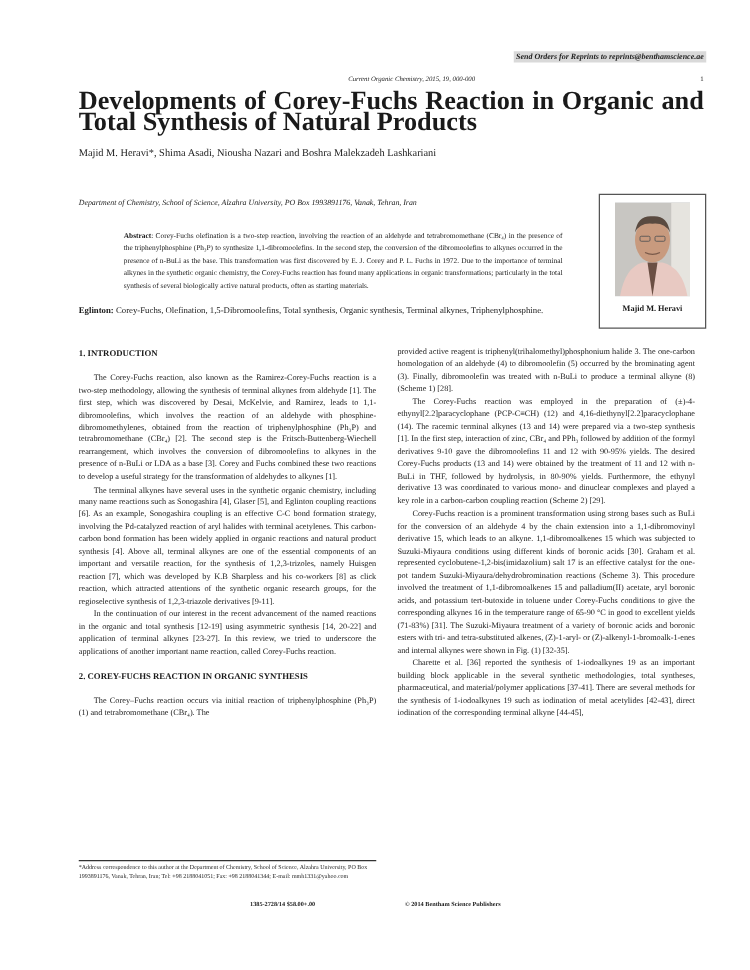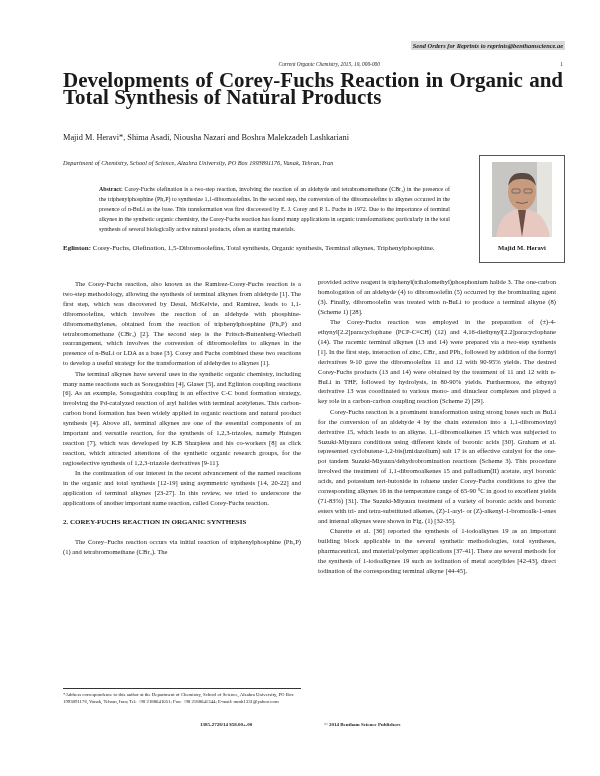--- a/index.html
+++ b/index.html
@@ -5,21 +5,21 @@
   html, body { margin: 0; padding: 0; background: #ffffff; }
   body { width: 600px; height: 776px; position: relative; overflow: hidden;
          font-family: "Liberation Serif", serif; color: #1a1a1a; }
   .abs { position: absolute; }
   .reprint { right: 35px; top: 41px; font-size: 6.4px; font-style: italic; font-weight: bold;
              background: #d9d9d9; padding: 1px 2px; color: #222; }
   .journal { left: 0; width: 380px; text-align: right; top: 61px; font-size: 5.4px; font-style: italic; }
   .pagenum { right: 37px; top: 61px; font-size: 5.4px; }
   .title { left: 63px; right: 37px; top: 72px; font-size: 21px; font-weight: bold; line-height: 17px;
            text-align: justify; text-align-last: left; }
-  .authors { left: 63px; top: 133px; font-size: 8.3px; }
+  .authors { left: 63px; top: 118px; font-size: 8.3px; }
   .affil { left: 63px; top: 159px; font-size: 6.3px; font-style: italic; }
   .abstract { left: 99px; width: 351px; top: 184px; font-size: 5.9px; line-height: 10px; text-align: justify; }
   .abstract b { font-weight: bold; }
   .keywords { left: 63px; width: 387px; top: 244px; font-size: 7px; line-height: 9.5px; text-align: justify; }
   .photo-box { left: 479px; top: 155px; width: 84px; height: 106px; border: 1px solid #555; background: #fff; }
   .photo { position: absolute; left: 12px; top: 6px; width: 60px; height: 75px; overflow: hidden; background: #cfcfcf; }
   .photo-caption { position: absolute; left: 0; right: 0; top: 88px; text-align: center; font-size: 6.6px; font-weight: bold; }
   .col { width: 238px; font-size: 6.6px; line-height: 9.9px; text-align: justify; }
   .col-left { left: 63px; top: 279px; }
   .col-right { left: 318px; top: 277px; }
@@ -62,20 +62,21 @@
     </svg>
   </div>
   <div class="photo-caption">Majid M. Heravi</div>
 </div>
 
 <div class="abs keywords">
   <b>Eglinton:</b><span> Corey-Fuchs, Olefination, 1,5-Dibromoolefins, Total synthesis, Organic synthesis, Terminal alkynes, Triphenylphosphine.</span>
 </div>
 
 <div class="abs col col-left">
+  <div class="heading">1. INTRODUCTION</div>
   <p class="para">The Corey-Fuchs reaction, also known as the Ramirez-Corey-Fuchs reaction is a two-step methodology, allowing the synthesis of terminal alkynes from aldehyde [1]. The first step, which was discovered by Desai, McKelvie, and Ramirez, leads to 1,1-dibromoolefins, which involves the reaction of an aldehyde with phosphine-dibromomethylenes, obtained from the reaction of triphenylphosphine (Ph₃P) and tetrabromomethane (CBr₄) [2]. The second step is the Fritsch-Buttenberg-Wiechell rearrangement, which involves the conversion of dibromoolefins to alkynes in the presence of n-BuLi or LDA as a base [3]. Corey and Fuchs combined these two reactions to develop a useful strategy for the transformation of aldehydes to alkynes [1].</p>
   <p class="para">The terminal alkynes have several uses in the synthetic organic chemistry, including many name reactions such as Sonogashira [4], Glaser [5], and Eglinton coupling reactions [6]. As an example, Sonogashira coupling is an effective C-C bond formation strategy, involving the Pd-catalyzed reaction of aryl halides with terminal acetylenes. This carbon-carbon bond formation has been widely applied in organic reactions and natural product synthesis [4]. Above all, terminal alkynes are one of the essential components of an important and versatile reaction, for the synthesis of 1,2,3-trizoles, namely Huisgen reaction [7], which was developed by K.B Sharpless and his co-workers [8] as click reaction, which attracted attentions of the synthetic organic research groups, for the regioselective synthesis of 1,2,3-triazole derivatives [9-11].</p>
   <p class="para">In the continuation of our interest in the recent advancement of the named reactions in the organic and total synthesis [12-19] using asymmetric synthesis [14, 20-22] and application of terminal alkynes [23-27]. In this review, we tried to underscore the applications of another important name reaction, called Corey-Fuchs reaction.</p>
   <div class="heading section2">2. COREY-FUCHS REACTION IN ORGANIC SYNTHESIS</div>
   <p class="para">The Corey–Fuchs reaction occurs via initial reaction of triphenylphosphine (Ph₃P) (1) and tetrabromomethane (CBr₄). The</p>
 </div>
 
 <div class="abs col col-right">
   <p class="para" style="text-indent:0">provided active reagent is triphenyl(trihalomethyl)phosphonium halide 3. The one-carbon homologation of an aldehyde (4) to dibromoolefin (5) occurred by the brominating agent (3). Finally, dibromoolefin was treated with n-BuLi to produce a terminal alkyne (8) (Scheme 1) [28].</p>
   <p class="para">The Corey-Fuchs reaction was employed in the preparation of (±)-4-ethynyl[2.2]paracyclophane (PCP-C≡CH) (12) and 4,16-diethynyl[2.2]paracyclophane (14). The racemic terminal alkynes (13 and 14) were prepared via a two-step synthesis [1]. In the first step, interaction of zinc, CBr₄ and PPh₃ followed by addition of the formyl derivatives 9-10 gave the dibromoolefins 11 and 12 with 90-95% yields. The desired Corey-Fuchs products (13 and 14) were obtained by the treatment of 11 and 12 with n-BuLi in THF, followed by hydrolysis, in 80-90% yields. Furthermore, the ethynyl derivative 13 was coordinated to various mono- and dinuclear complexes and played a key role in a carbon-carbon coupling reaction (Scheme 2) [29].</p>

